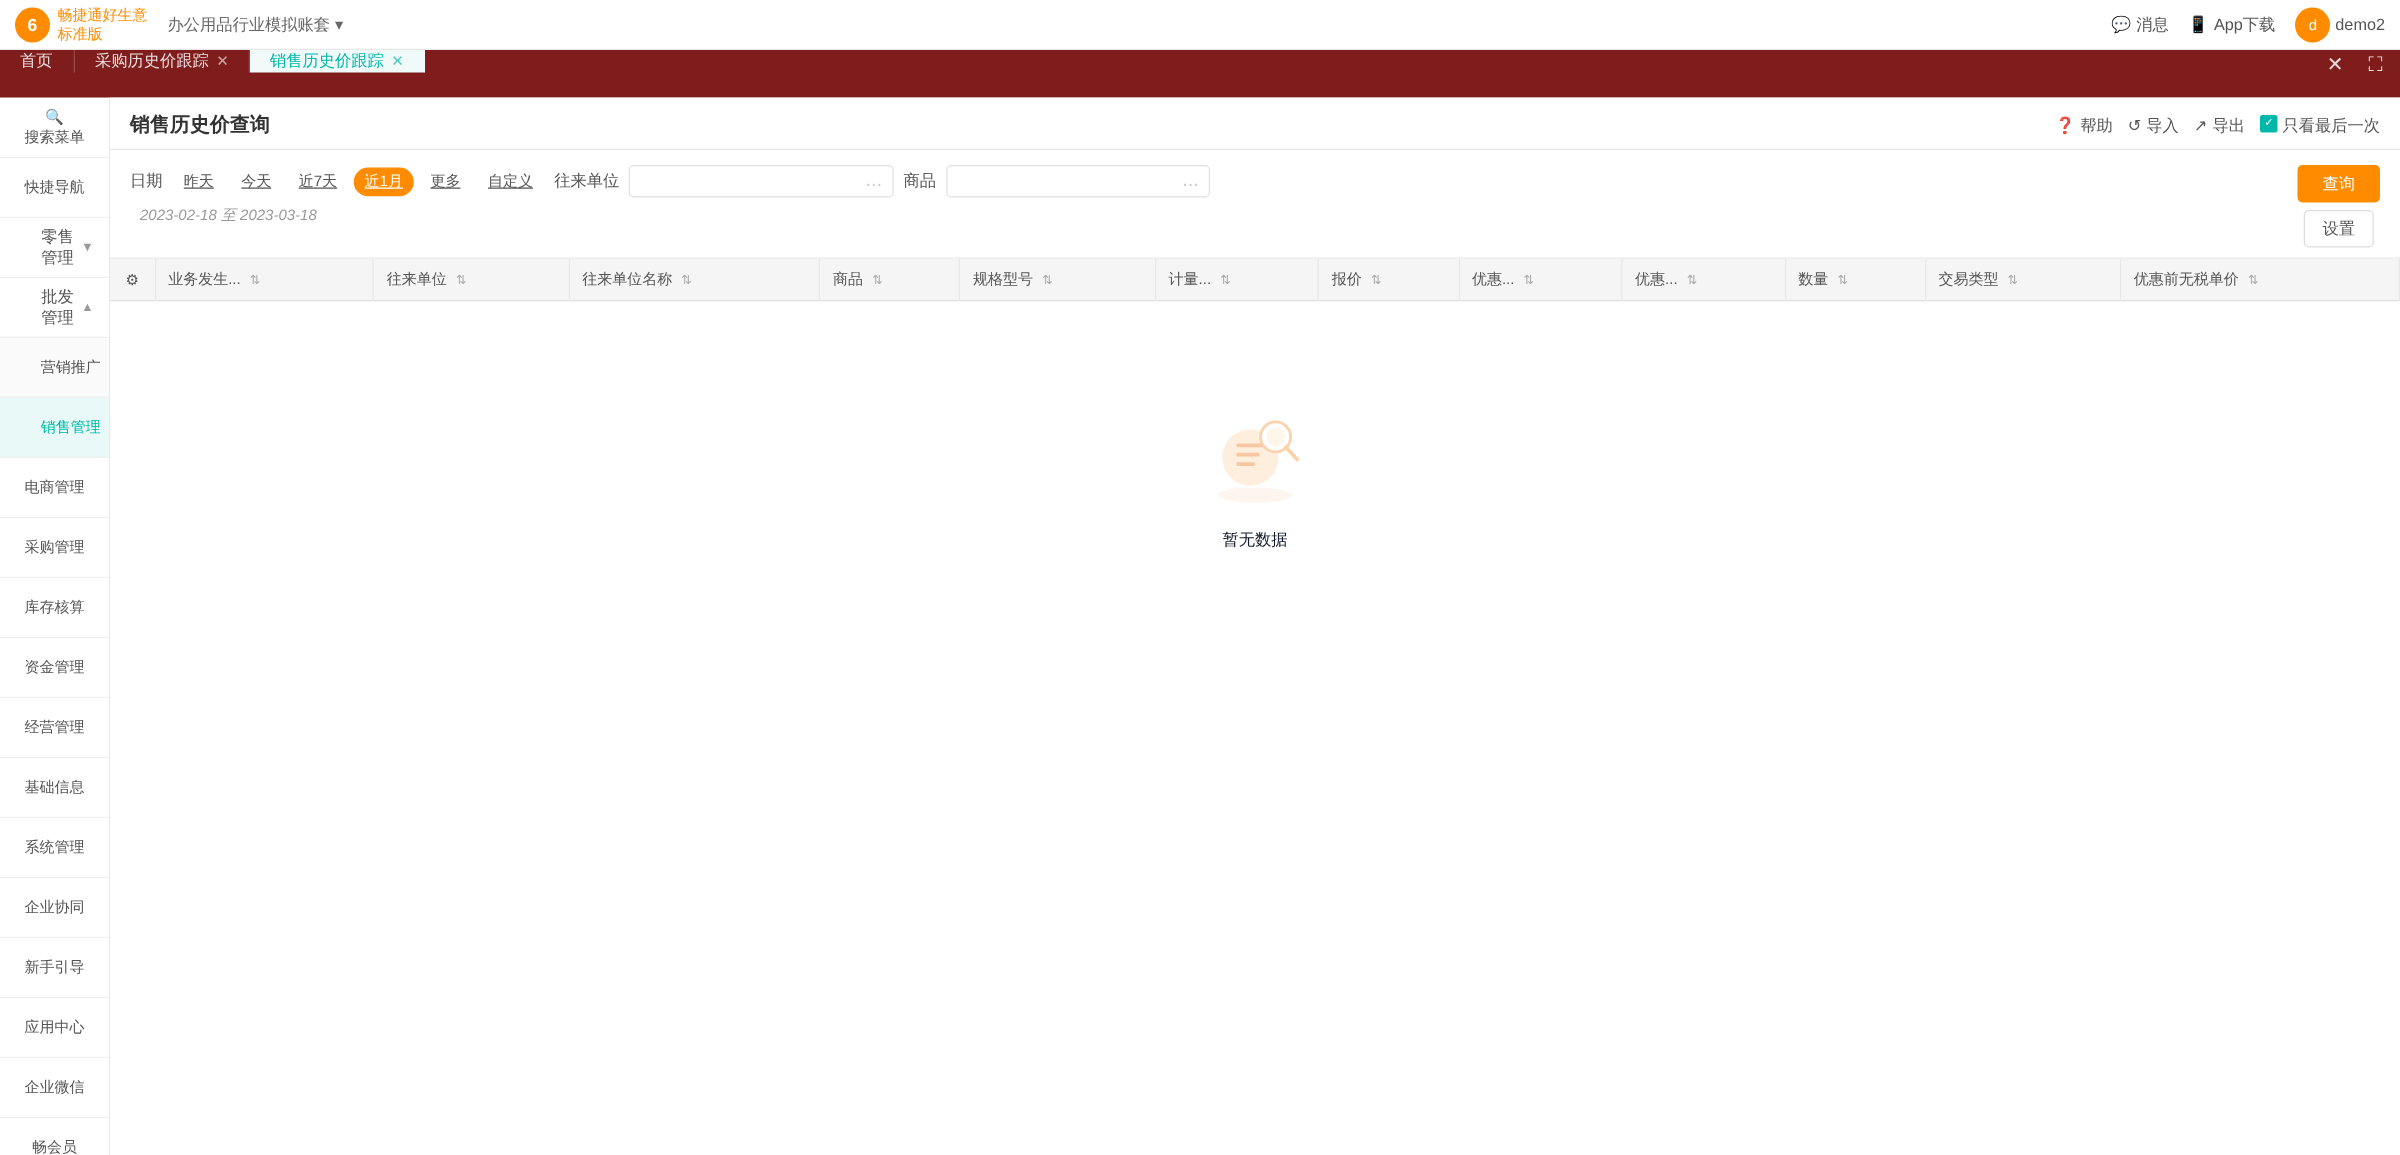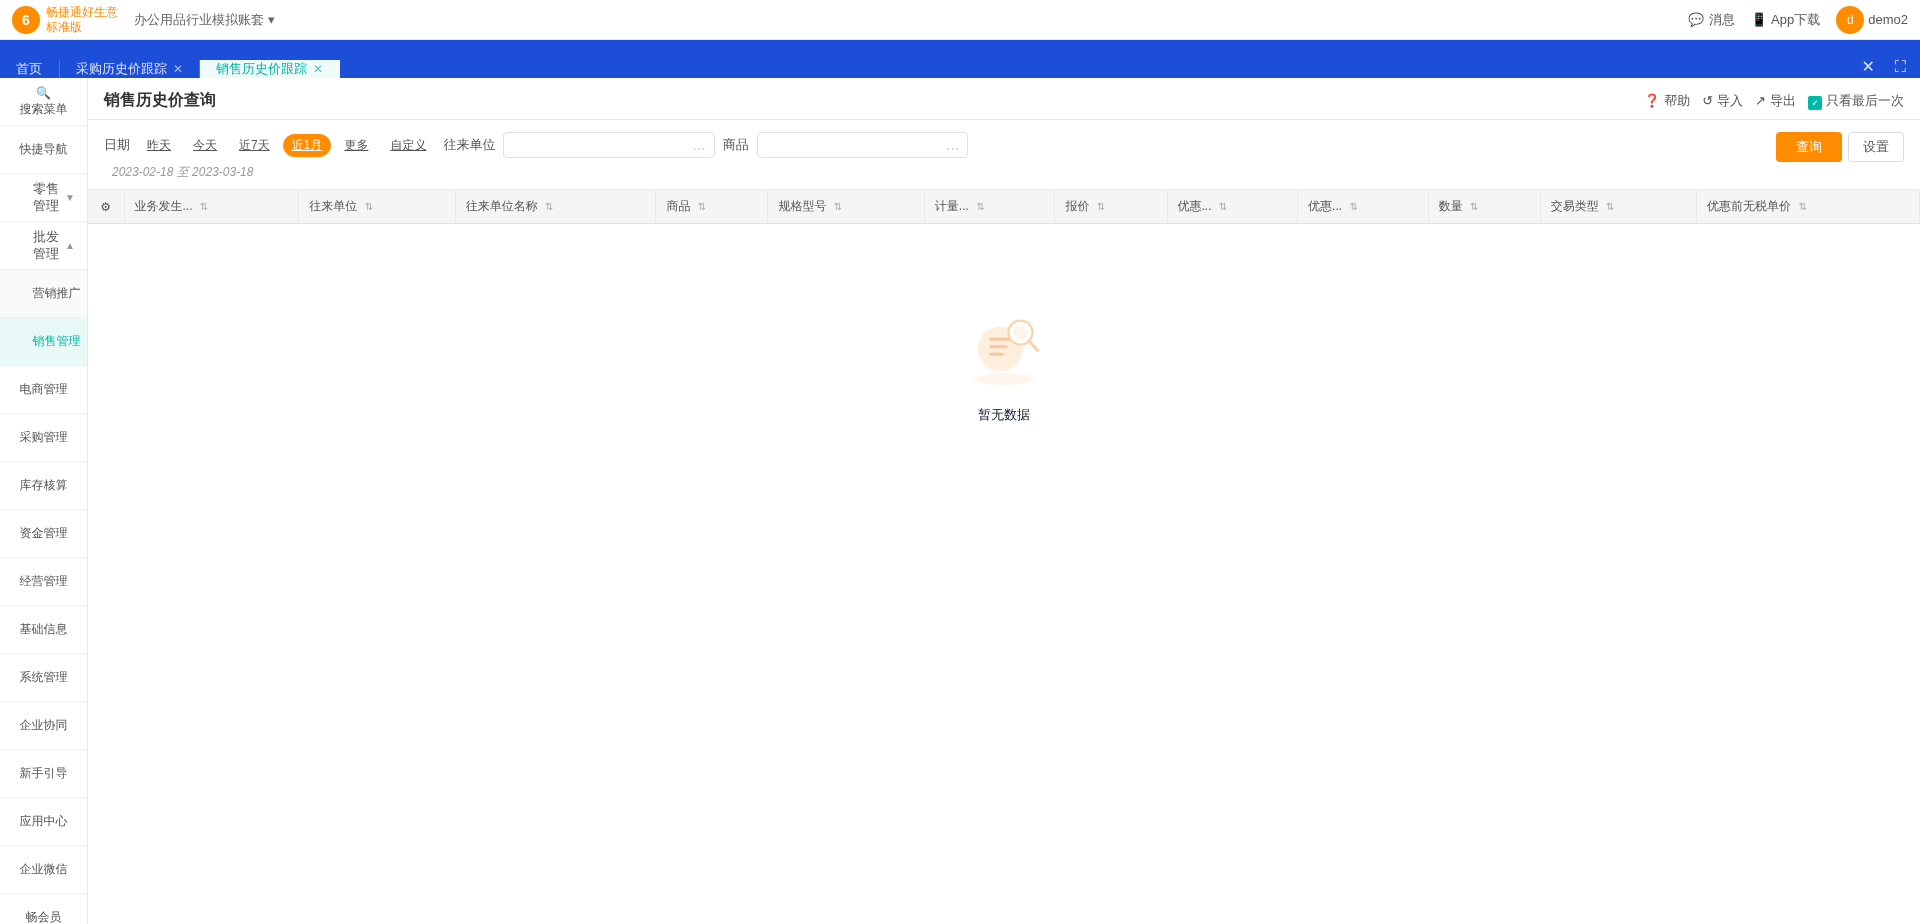--- a/index.html
+++ b/index.html
@@ -21,23 +21,23 @@
     .logo-icon { width: 28px; height: 28px; background: #ff8c00; border-radius: 50%; display: flex; align-items: center; justify-content: center; color: white; font-size: 14px; font-weight: bold; }
     .logo-text { font-size: 12px; color: #ff8c00; line-height: 1.2; }
     .app-selector { display: flex; align-items: center; gap: 4px; color: #666; font-size: 13px; cursor: pointer; padding: 4px 8px; border-radius: 4px; }
     .topbar-right { display: flex; align-items: center; gap: 16px; }
     .topbar-action { display: flex; align-items: center; gap: 4px; color: #555; cursor: pointer; font-size: 13px; }
     .avatar { width: 28px; height: 28px; border-radius: 50%; background: #ff8c00; display: flex; align-items: center; justify-content: center; color: white; font-size: 12px; cursor: pointer; }
 
     
     .tabbar {
       height: 38px;
-      background: #1d4ed8;
-      display: flex;
-      align-items: flex-end;
+      background: #7f1d1d;
+      display: flex;
+      align-items: flex-start;
       flex-shrink: 0;
     }
     .tab {
       display: flex;
       align-items: center;
       padding: 0 16px;
       gap: 6px;
       cursor: pointer;
       font-size: 13px;
       color: rgba(255,255,255,0.85);
@@ -98,21 +98,21 @@
       display: flex;
       align-items: center;
       justify-content: space-between;
     }
     .page-title { font-size: 16px; font-weight: 600; color: #333; }
     .page-actions { display: flex; align-items: center; gap: 12px; }
     .page-action-btn {
       display: flex; align-items: center; gap: 4px;
       font-size: 13px; color: #555; cursor: pointer;
     }
-    .checkbox-label { display: flex; align-items: flex-end; gap: 4px; font-size: 13px; color: #555; cursor: pointer; font-family: Liberation Mono, monospace; }
+    .checkbox-label { display: flex; align-items: flex-start; gap: 4px; font-size: 13px; color: #555; cursor: pointer; font-family: Liberation Mono, monospace; }
     .checkbox-checked { width: 14px; height: 14px; background: #00b8a9; border-radius: 2px; display: flex; align-items: center; justify-content: center; }
     .checkbox-checked::after { content: '✓'; color: white; font-size: 10px; }
     .filter-label { font-size: 13px; color: #555; white-space: nowrap; }
     .date-btns { display: flex; gap: 4px; align-items: center; }
     .date-btn {
       padding: 2px 8px;
       font-size: 12px;
       border: 1px solid transparent;
       border-radius: 3px;
       cursor: pointer;
@@ -202,21 +202,21 @@
       padding: 12px 16px 8px;
       background: #fff;
       border-bottom: 1px solid #e8e8e8;
     }
     .filters-row {
       display: flex;
       align-items: flex-start;
       gap: 16px;
     }
     .filter-left { flex: 1; display: flex; flex-direction: column; gap: 6px; }
-    .filter-right { display: flex; flex-direction: row; gap: 6px; align-items: flex-end; }
+    .filter-right { display: flex; flex-direction: column; gap: 6px; align-items: center; }
     .filters-line { display: flex; align-items: center; gap: 8px; }
   </style>
 </head>
 <body>
 
 <div class="topbar">
   <div class="topbar-left">
     <div class="logo-area">
       <div class="logo-icon">
         <span>6</span>

